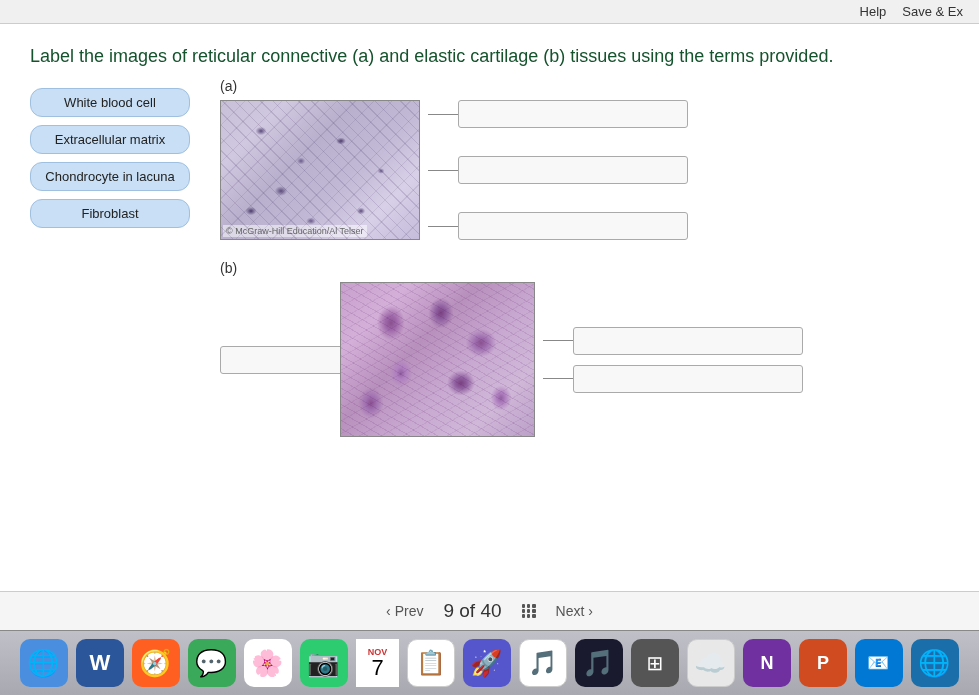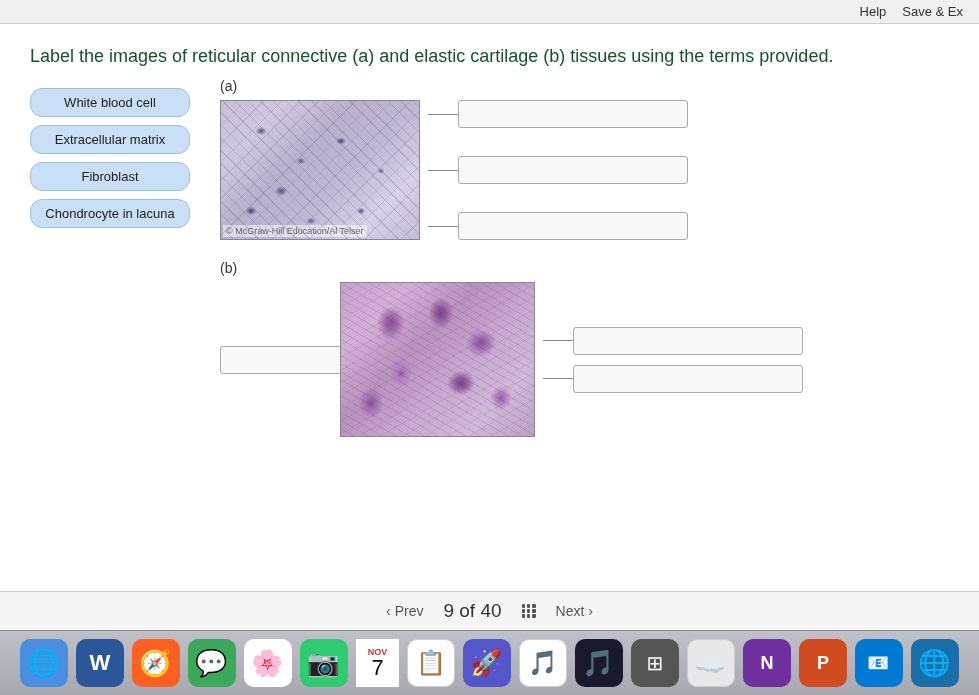--- a/index.html
+++ b/index.html
@@ -312,22 +312,22 @@
 </div>
 
 <div class="main-content">
   <p class="instruction">Label the images of reticular connective (a) and elastic cartilage (b) tissues using the terms provided.</p>
 
   <div class="exercise-area">
 
     <div class="terms-panel">
       <button class="term-btn">White blood cell</button>
       <button class="term-btn">Extracellular matrix</button>
+      <button class="term-btn">Chondrocyte in lacuna</button>
       <button class="term-btn">Fibroblast</button>
-      <button class="term-btn">Chondrocyte in lacuna</button>
     </div>
 
     <div class="images-panel">
 
       <div class="section-a">
         <div class="section-header">(a)</div>
         <div class="image-row">
           <div class="tissue-image reticular-img">
             <span class="image-copyright">© McGraw-Hill Education/Al Telser</span>
           </div>

